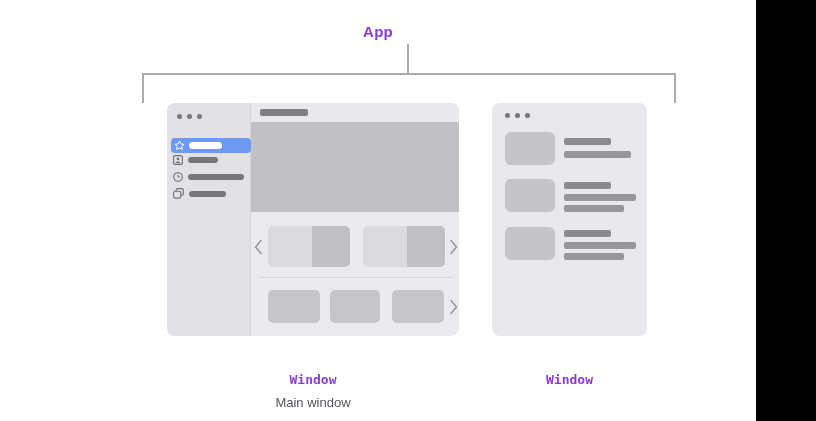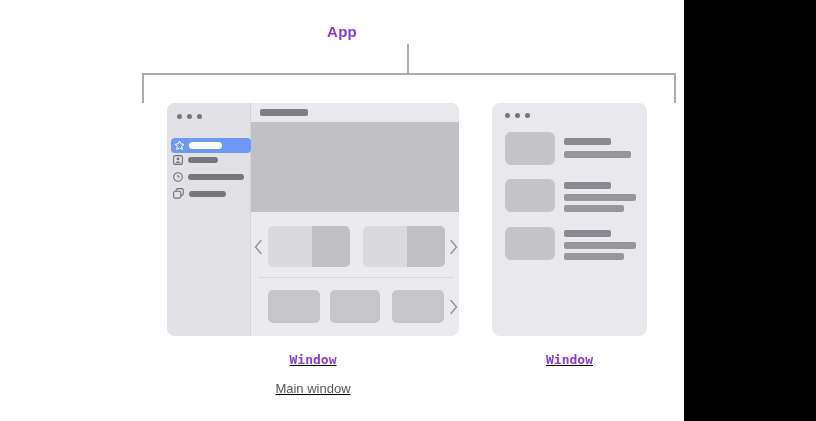--- a/index.html
+++ b/index.html
@@ -1,32 +1,32 @@
 <!DOCTYPE html>
 <html><head>
 <meta charset="utf-8">
 <style>
   html,body{margin:0;padding:0;background:#000;}
   .canvas{
-    position:relative;width:684px;height:421px;background:#ffffff;
+    position:relative;width:756px;height:421px;background:#ffffff;
     font-family:"Liberation Sans",sans-serif;overflow:hidden;
   }
   
   .app-label{
     position:absolute;top:23px;left:50%;transform:translateX(-50%);
     color:#8B3BD4;font-size:15px;font-weight:700;letter-spacing:.2px;
   }
-  .caption{position:absolute;top:352px;text-align:center;text-decoration:underline;}
+  .caption{position:absolute;top:372px;text-align:center;}
   .caption-main{left:167px;width:292px;}
   .caption-aux{left:492px;width:155px;}
   .caption .title{
     font-family:"DejaVu Sans Mono",monospace;font-weight:700;
     font-size:13px;color:#8B3BD4;
   }
-  .caption .subtitle{font-size:13px;color:#55555B;margin-top:14px;}
+  .caption .subtitle{font-size:13px;color:#55555B;margin-top:8px;}
   
   .line{position:absolute;background:#ABABAE;}
   .bracket-stub{left:407px;top:44px;width:2px;height:30px;}
   .bracket-h{left:142px;top:73px;width:534px;height:2px;}
   .bracket-drop-l{left:142px;top:73px;width:2px;height:30px;}
   .bracket-drop-r{left:674px;top:73px;width:2px;height:30px;}
   
   .window{position:absolute;border-radius:8px;overflow:hidden;}
   .main-window{left:167px;top:103px;width:292px;height:233px;background:#EBEBEF;}
   .aux-window{left:492px;top:103px;width:155px;height:233px;background:#E9E9ED;}

